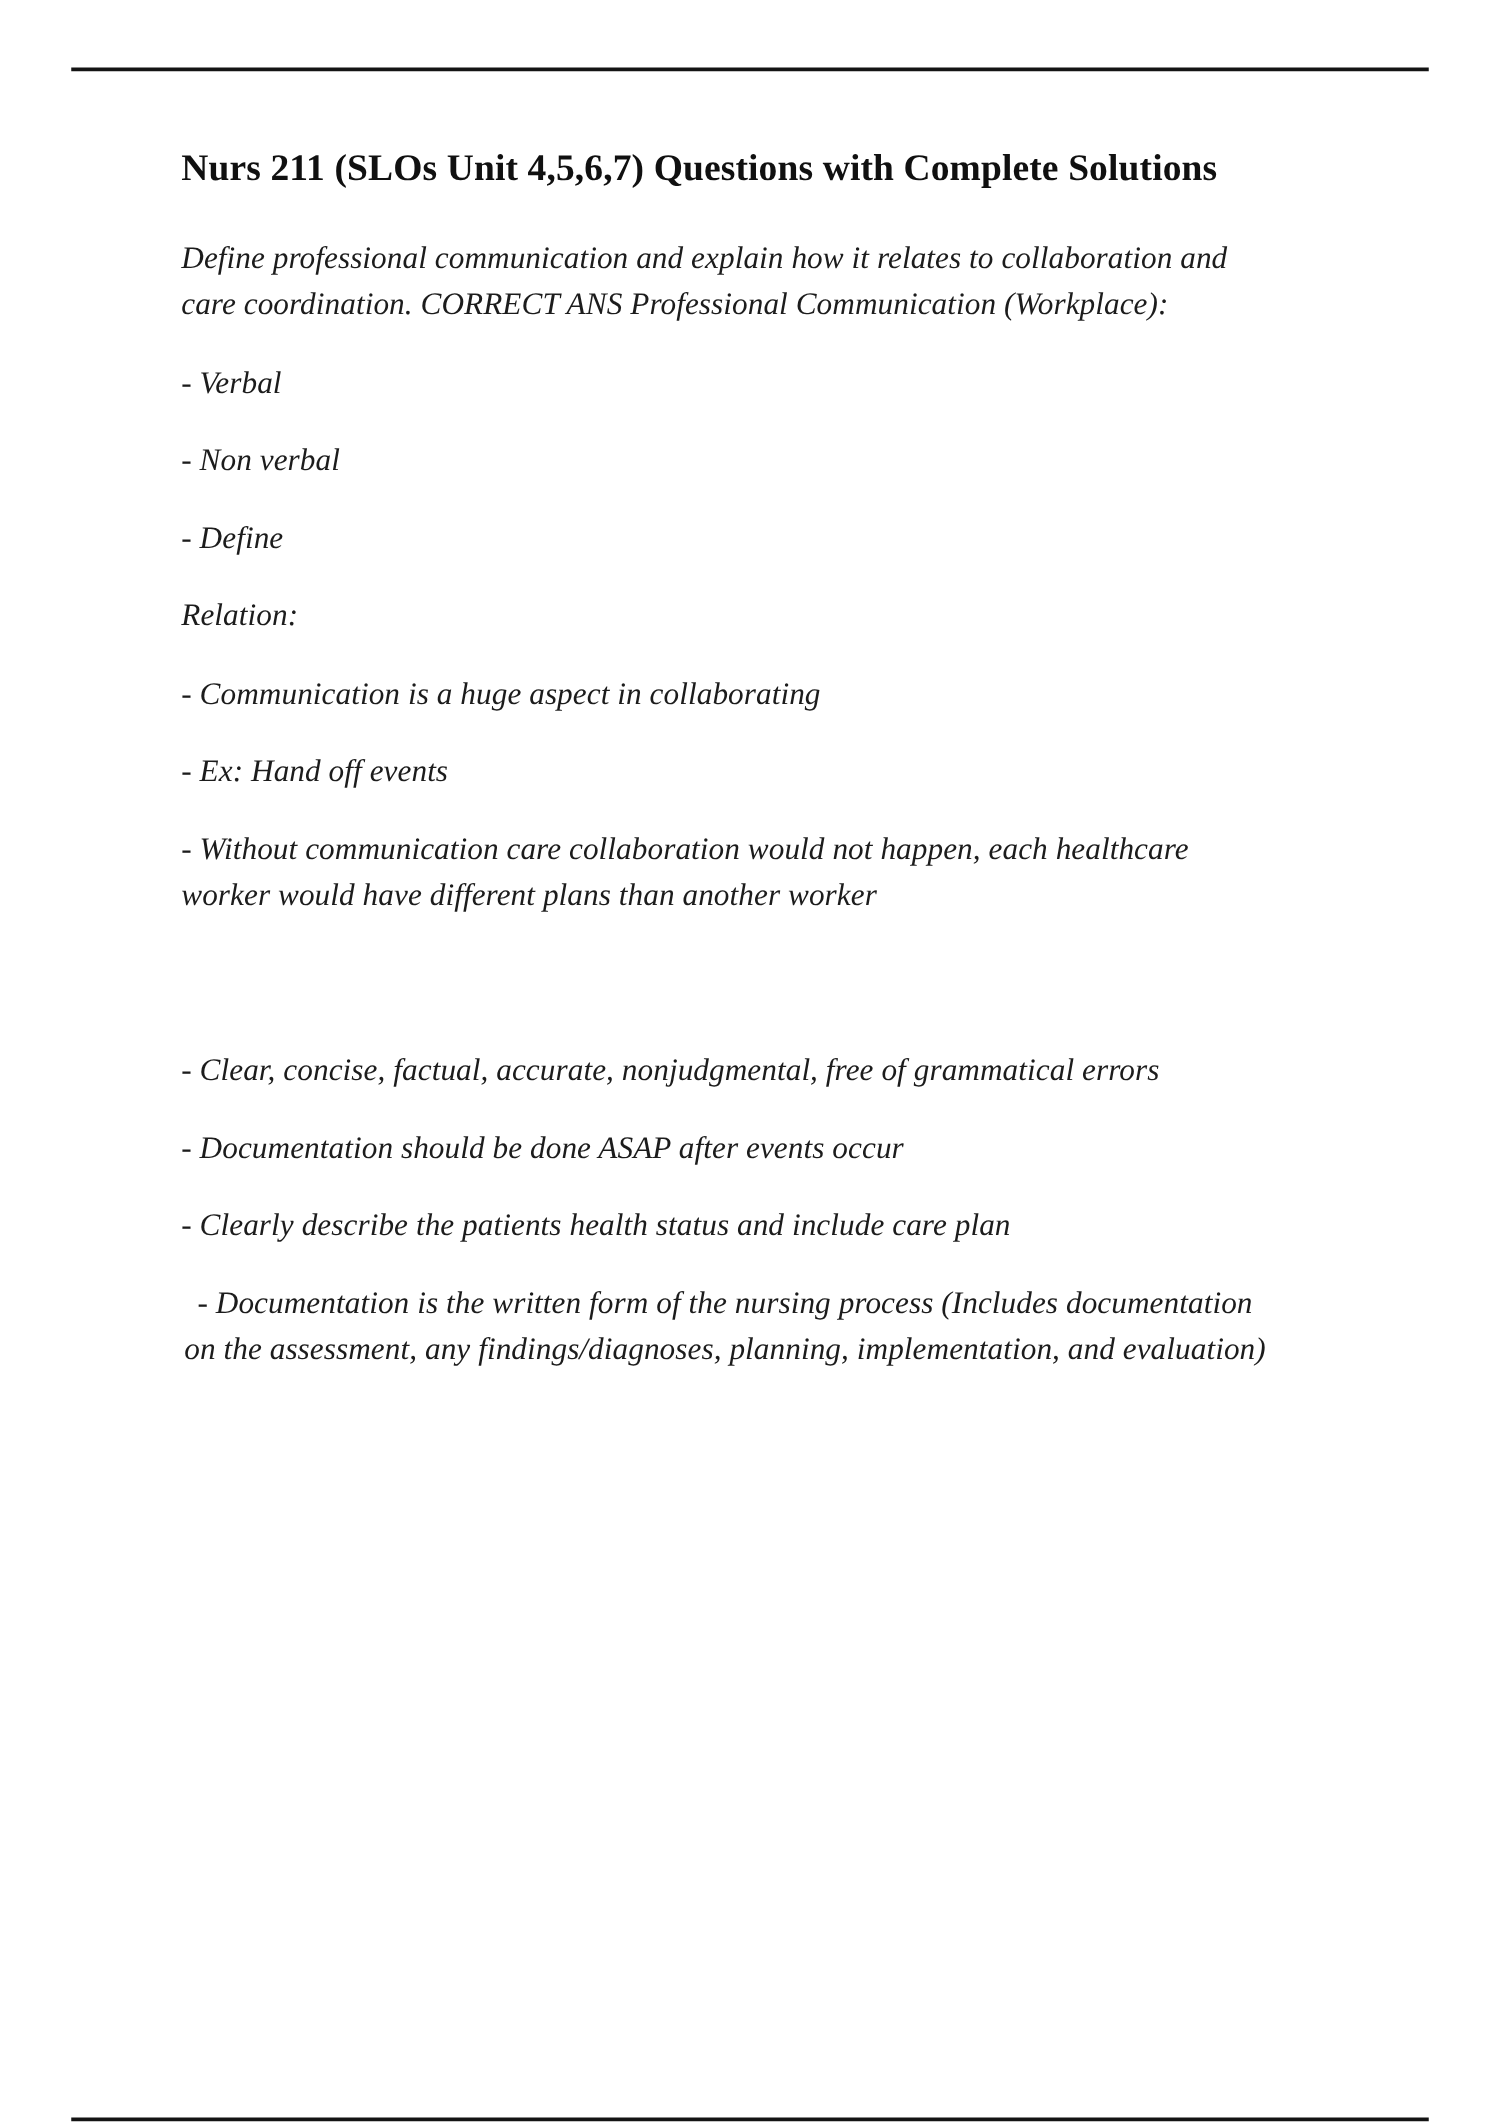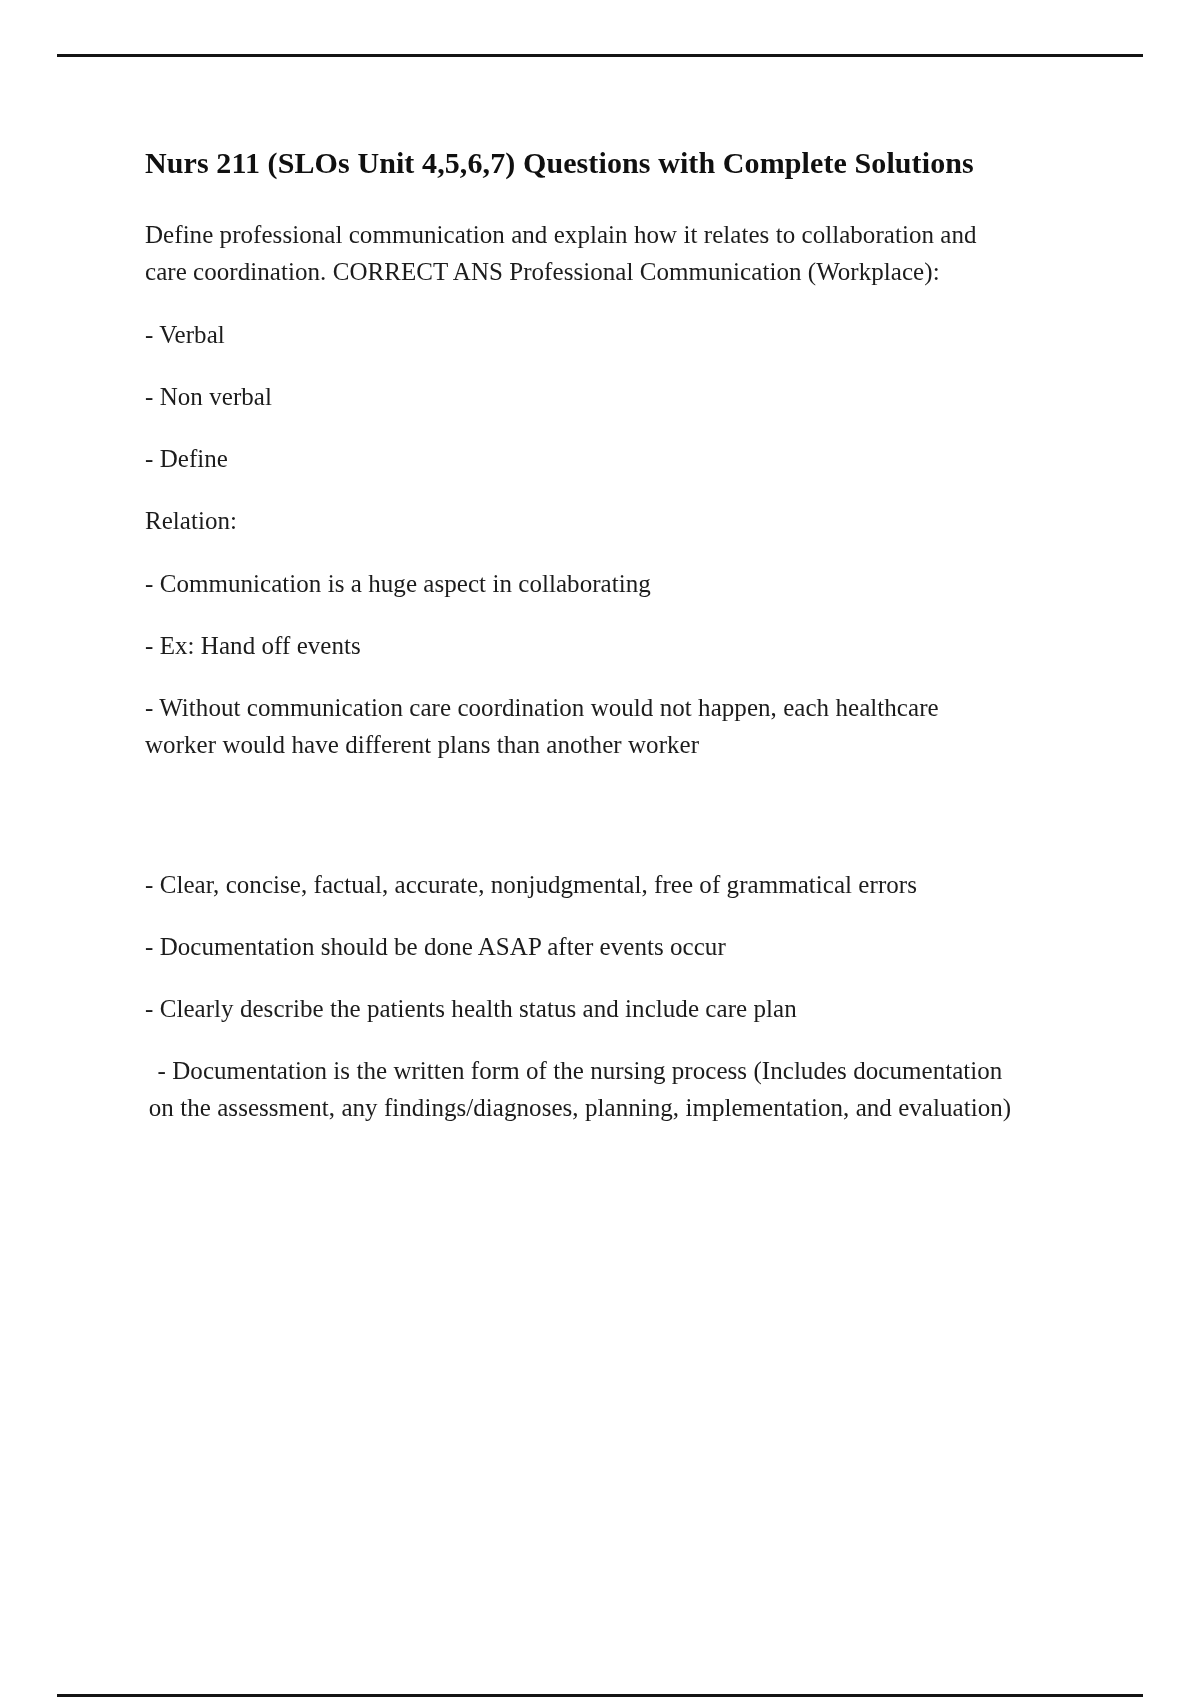--- a/index.html
+++ b/index.html
@@ -30,39 +30,40 @@
     width: 1086px;
     height: 3px;
     background: #141414;
   }
   .rule-top    { top: 54px; }
   .rule-bottom { top: 1694px; }
 
   .content {
     position: absolute;
     left: 145px;
-    top: 140px;
+    top: 112px;
     width: 870px;
   }
 
   .doc-title {
     font-size: 30px;
     font-weight: bold;
     line-height: 1.52;
     letter-spacing: 0.1px;
     margin: 0 0 30px 0;
     color: #101010;
   }
 
   .para {
     font-size: 25px;
     line-height: 1.48;
     margin: 0 0 26px 0;
     color: #1c1c1c;
     letter-spacing: 0.05px;
+    font-style: italic;
   }
 
   .para.bullet { margin-bottom: 25px; }
 
   .section-gap { height: 78px; }
 
   .block:last-child .para:last-child { margin-bottom: 0; text-align: center; }
 </style>
 </head>
 <body>
@@ -76,21 +77,21 @@
     <h1 class="doc-title">Nurs 211 (SLOs Unit 4,5,6,7) Questions with Complete Solutions</h1>
 
     <div class="block">
       <p class="para">Define professional communication and explain how it relates to collaboration and care coordination. CORRECT ANS Professional Communication (Workplace):</p>
       <p class="para bullet">- Verbal</p>
       <p class="para bullet">- Non verbal</p>
       <p class="para bullet">- Define</p>
       <p class="para">Relation:</p>
       <p class="para bullet">- Communication is a huge aspect in collaborating</p>
       <p class="para bullet">- Ex: Hand off events</p>
-      <p class="para bullet">- Without communication care coordination would not happen, each healthcare worker would have different plans than another worker</p>
+      <p class="para bullet">- Without communication care collaboration would not happen, each healthcare worker would have different plans than another worker</p>
     </div>
 
     <div class="section-gap"></div>
 
     <div class="block">
       <p class="para bullet">- Clear, concise, factual, accurate, nonjudgmental, free of grammatical errors</p>
       <p class="para bullet">- Documentation should be done ASAP after events occur</p>
       <p class="para bullet">- Clearly describe the patients health status and include care plan</p>
       <p class="para bullet">- Documentation is the written form of the nursing process (Includes documentation on the assessment, any findings/diagnoses, planning, implementation, and evaluation)</p>
     </div>

